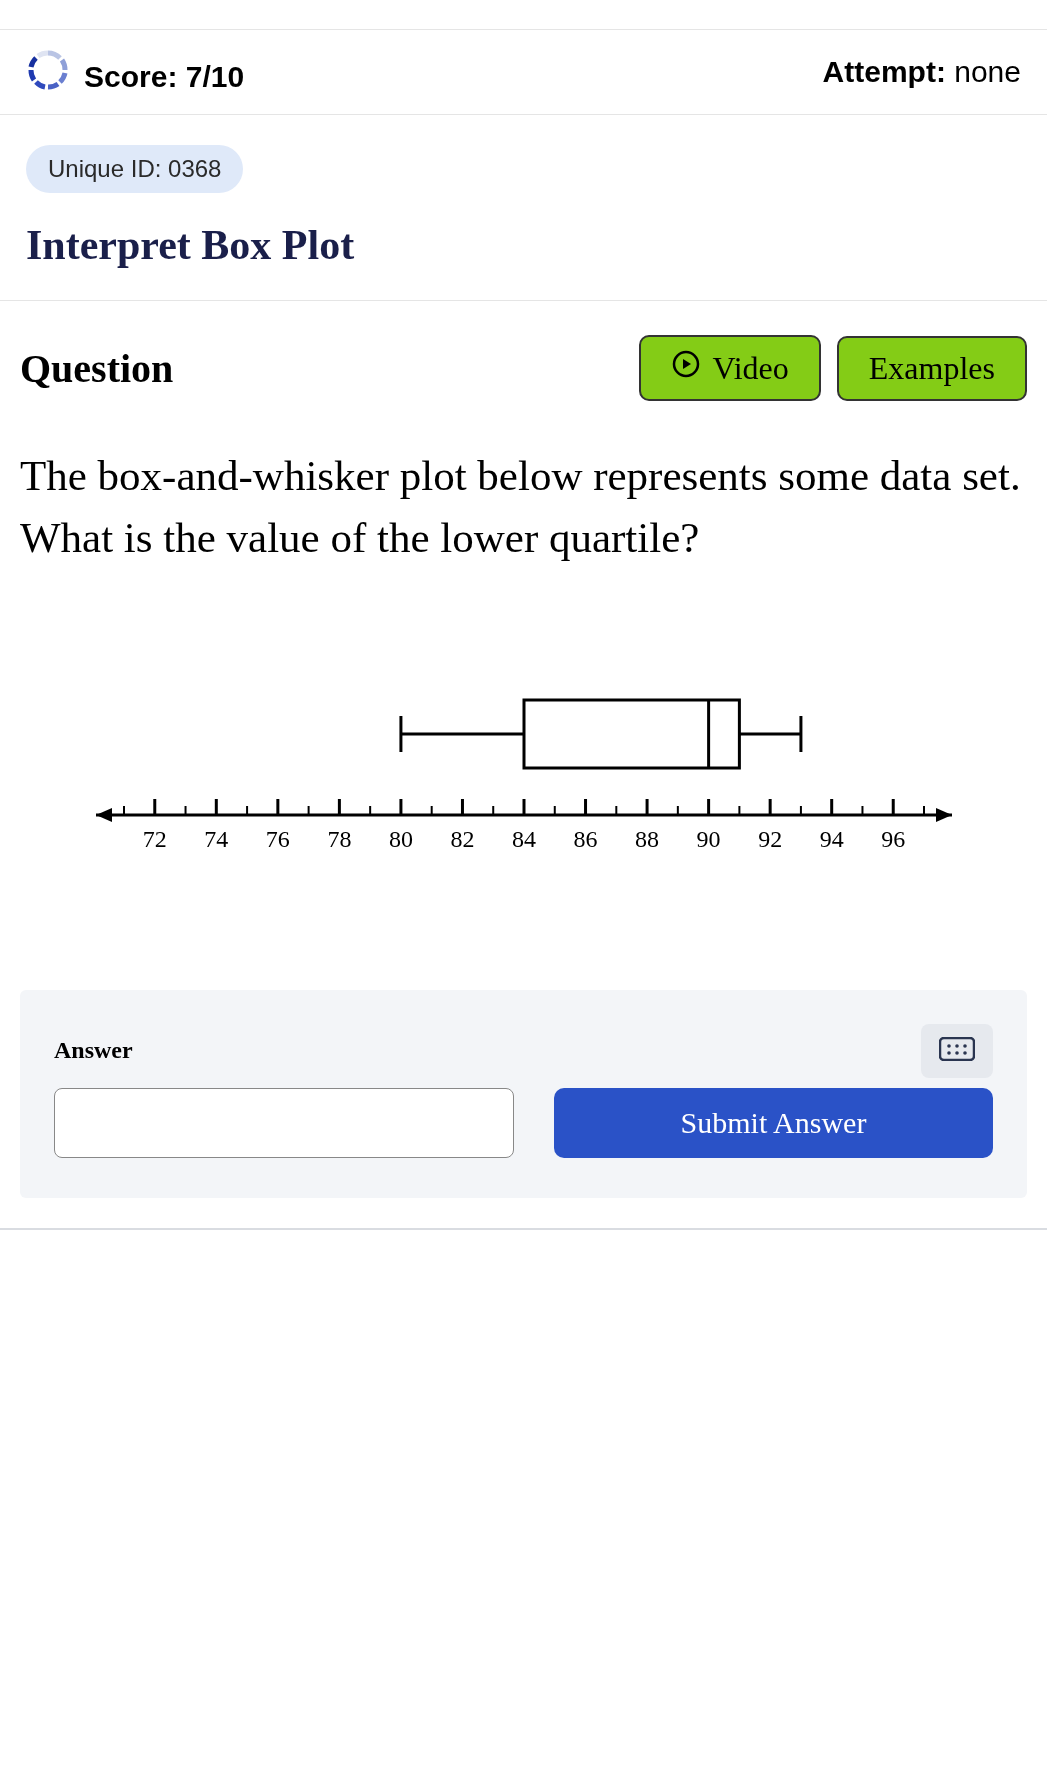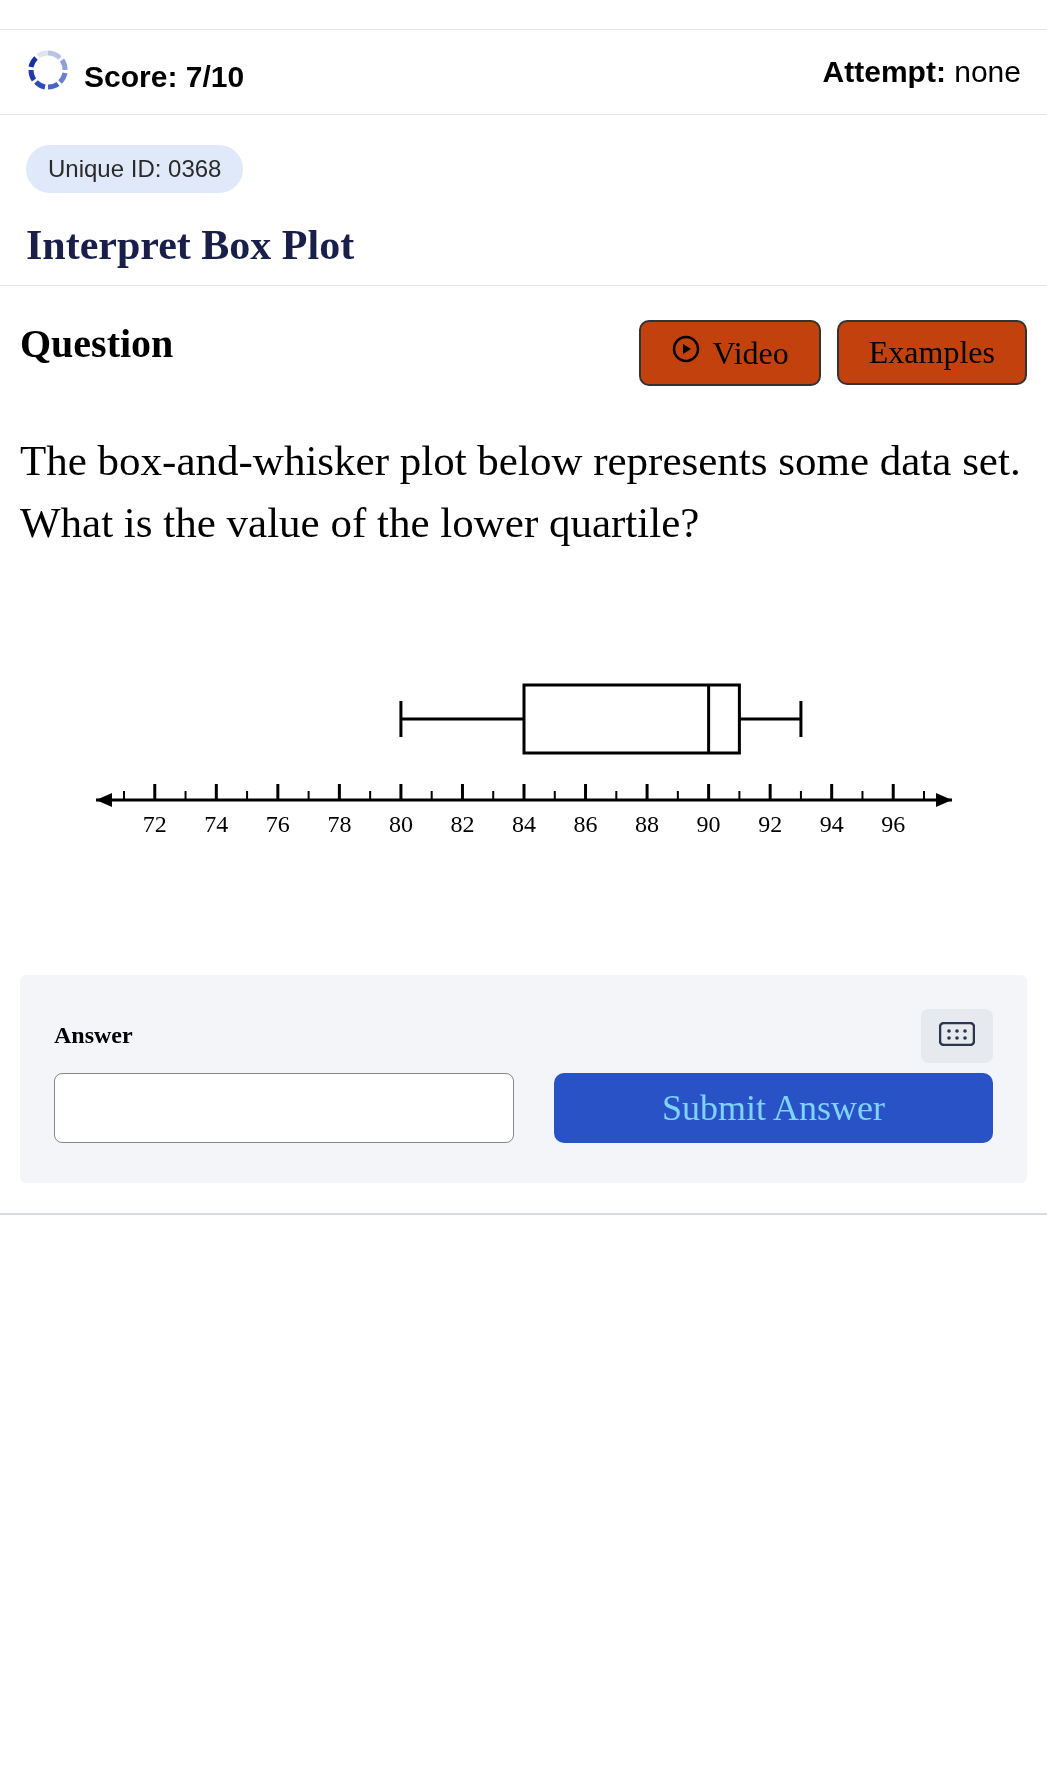--- a/index.html
+++ b/index.html
@@ -16,54 +16,54 @@
     align-items: center;
     padding: 18px 26px;
     border-bottom: 1px solid #e5e5e5;
     font-family: -apple-system, BlinkMacSystemFont, 'Segoe UI', Helvetica, Arial, sans-serif;
   }
   .score-left { display: flex; align-items: center; gap: 14px; }
   .spinner-icon { width: 44px; height: 44px; }
   .score-text { font-size: 30px; font-weight: 700; margin-top: 9px; }
   .penalty-text { font-size: 30px; }
   .penalty-label { font-weight: 700; }
-  .header-section { padding: 30px 26px 16px 26px; border-bottom: 1px solid #e5e5e5; }
+  .header-section { padding: 30px 26px 31px 26px; border-bottom: 1px solid #e5e5e5; }
   .unique-id-pill {
     display: inline-block;
     background: #dfe9f9;
     color: #2a2a2a;
     font-family: -apple-system, BlinkMacSystemFont, 'Segoe UI', Helvetica, Arial, sans-serif;
     font-size: 24px;
     padding: 10px 22px;
     border-radius: 999px;
     margin-bottom: 28px;
   }
   .page-title {
     font-family: Georgia, serif;
     font-size: 42px;
     font-weight: 700;
     color: #1a1f4a;
   }
   .question-row {
     display: flex;
-    align-items: flex-start;
+    align-items: center;
     justify-content: space-between;
     padding: 34px 20px 0 20px;
     gap: 16px;
   }
   .question-label {
     font-family: Georgia, serif;
     font-size: 40px;
     font-weight: 700;
     flex: 1;
   }
   .btn-outline {
     border: 2px solid #333;
     border-radius: 10px;
-    background: #c2410c;
+    background: #84cc16;
     font-family: Georgia, serif;
     font-size: 32px;
     padding: 12px 30px;
     display: flex;
     align-items: center;
     gap: 12px;
     cursor: pointer;
   }
   .play-icon-svg { width: 30px; height: 30px; }
   .question-text {
@@ -126,25 +126,25 @@
     border: 1.5px solid #888;
     border-radius: 8px;
     font-size: 28px;
     padding: 0 16px;
     font-family: Georgia, serif;
     background: #fff;
   }
   .submit-btn {
     flex: 1;
     background: #2a52c7;
-    color: #7dd3fc;
+    color: #ffffff;
     border: none;
     border-radius: 10px;
     font-family: Georgia, serif;
-    font-size: 36px;
+    font-size: 30px;
     cursor: pointer;
     height: 70px;
   }
   .bottom-rule { height: 2px; background: #d9dce1; margin-top: 30px; }
 </style>
 </head>
 <body>
 
 <div class="top-spacer"></div>
 

